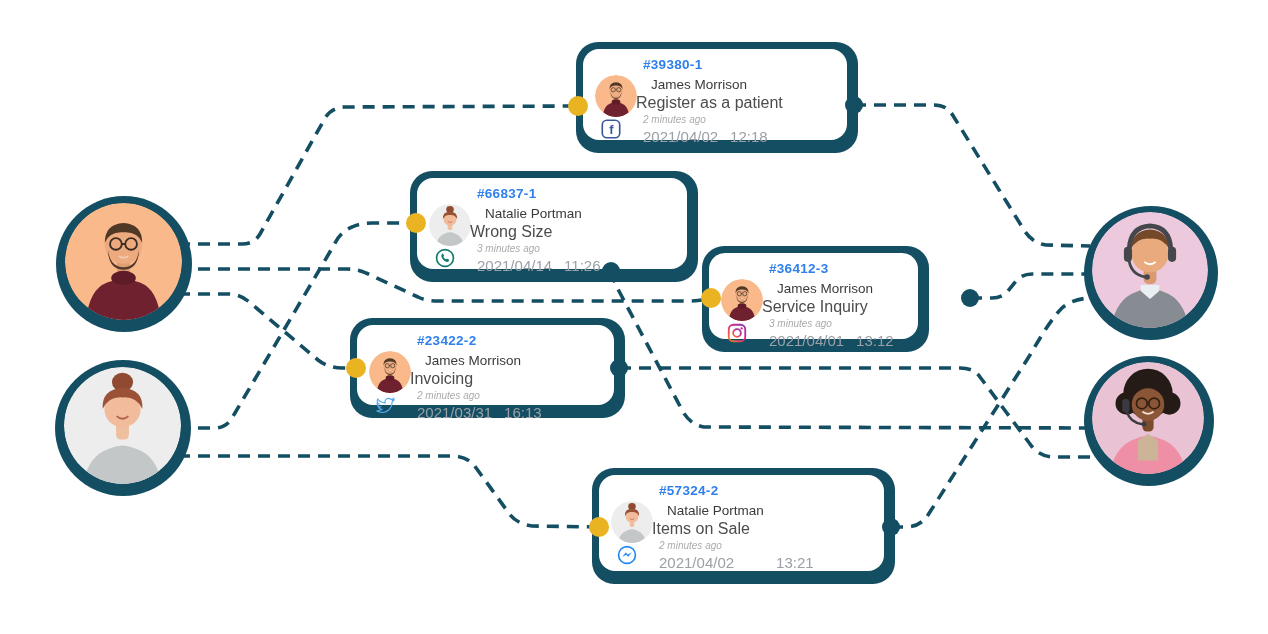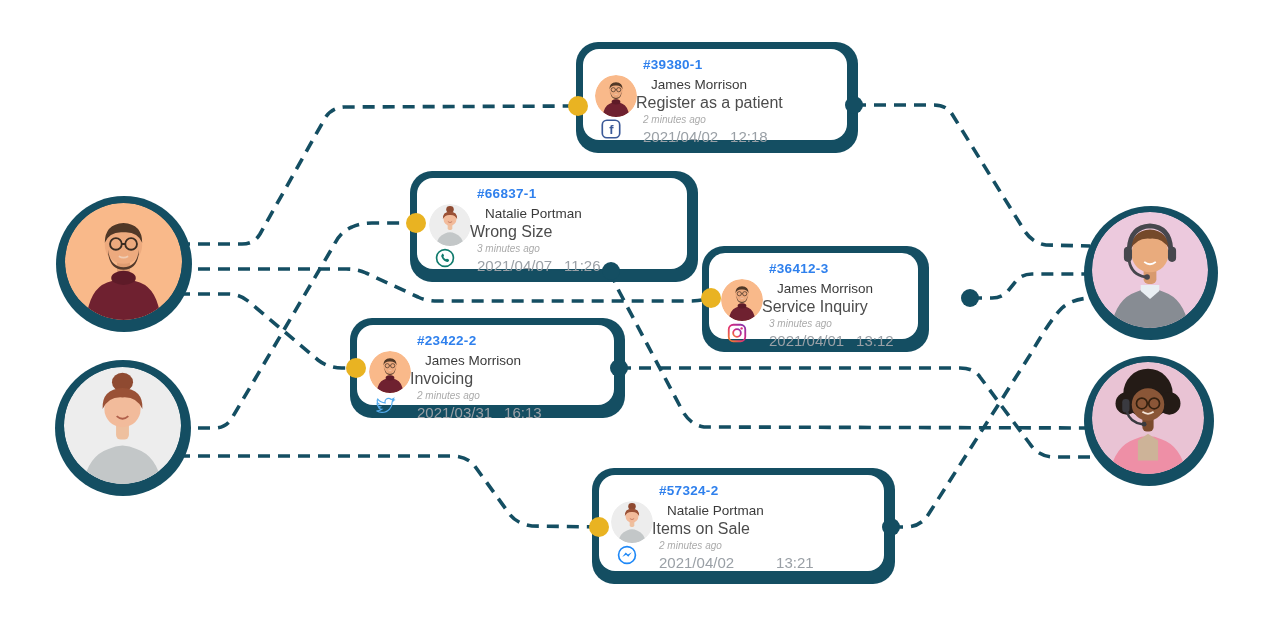--- a/index.html
+++ b/index.html
@@ -190,21 +190,21 @@
     <div class="tid">#66837-1</div>
     <div class="cavatar">
         <svg viewBox="0 0 100 100">
           <use href="#av-natalie"></use>
         </svg>
       </div>
     <div class="nm">Natalie Portman</div>
     <div class="sub">Wrong Size</div>
     <div class="ago">3 minutes ago</div>
     <div class="dt">
-      <span>2021/04/07</span><span class="time">11:26</span>
+      <span>2021/04/14</span><span class="time">11:26</span>
     </div>
     <div class="chan">
       <svg viewBox="0 0 24 24">
         <circle cx="12" cy="12" r="9.2" fill="none" stroke="#0f7a6c" stroke-width="1.8"></circle>
         <path d="M8.6 8.2 q-1.1 1 -0.5 2.5 q0.9 2.6 3.1 4.2 q1.6 1.2 3.1 1.4 q1.2 0.2 1.7-0.8 l0.4-0.9 q0.3-0.6-0.4-1 l-1.6-0.8 q-0.5-0.2-0.9 0.2 l-0.5 0.5 q-1-0.4-1.7-1.1 q-0.7-0.7-1.1-1.7 l0.5-0.5 q0.4-0.4 0.2-0.9 L10.1 7.7 q-0.3-0.7-1-0.4 Z" fill="#0f7a6c"></path>
       </svg>
     </div>
   </div>
 </div>
 

